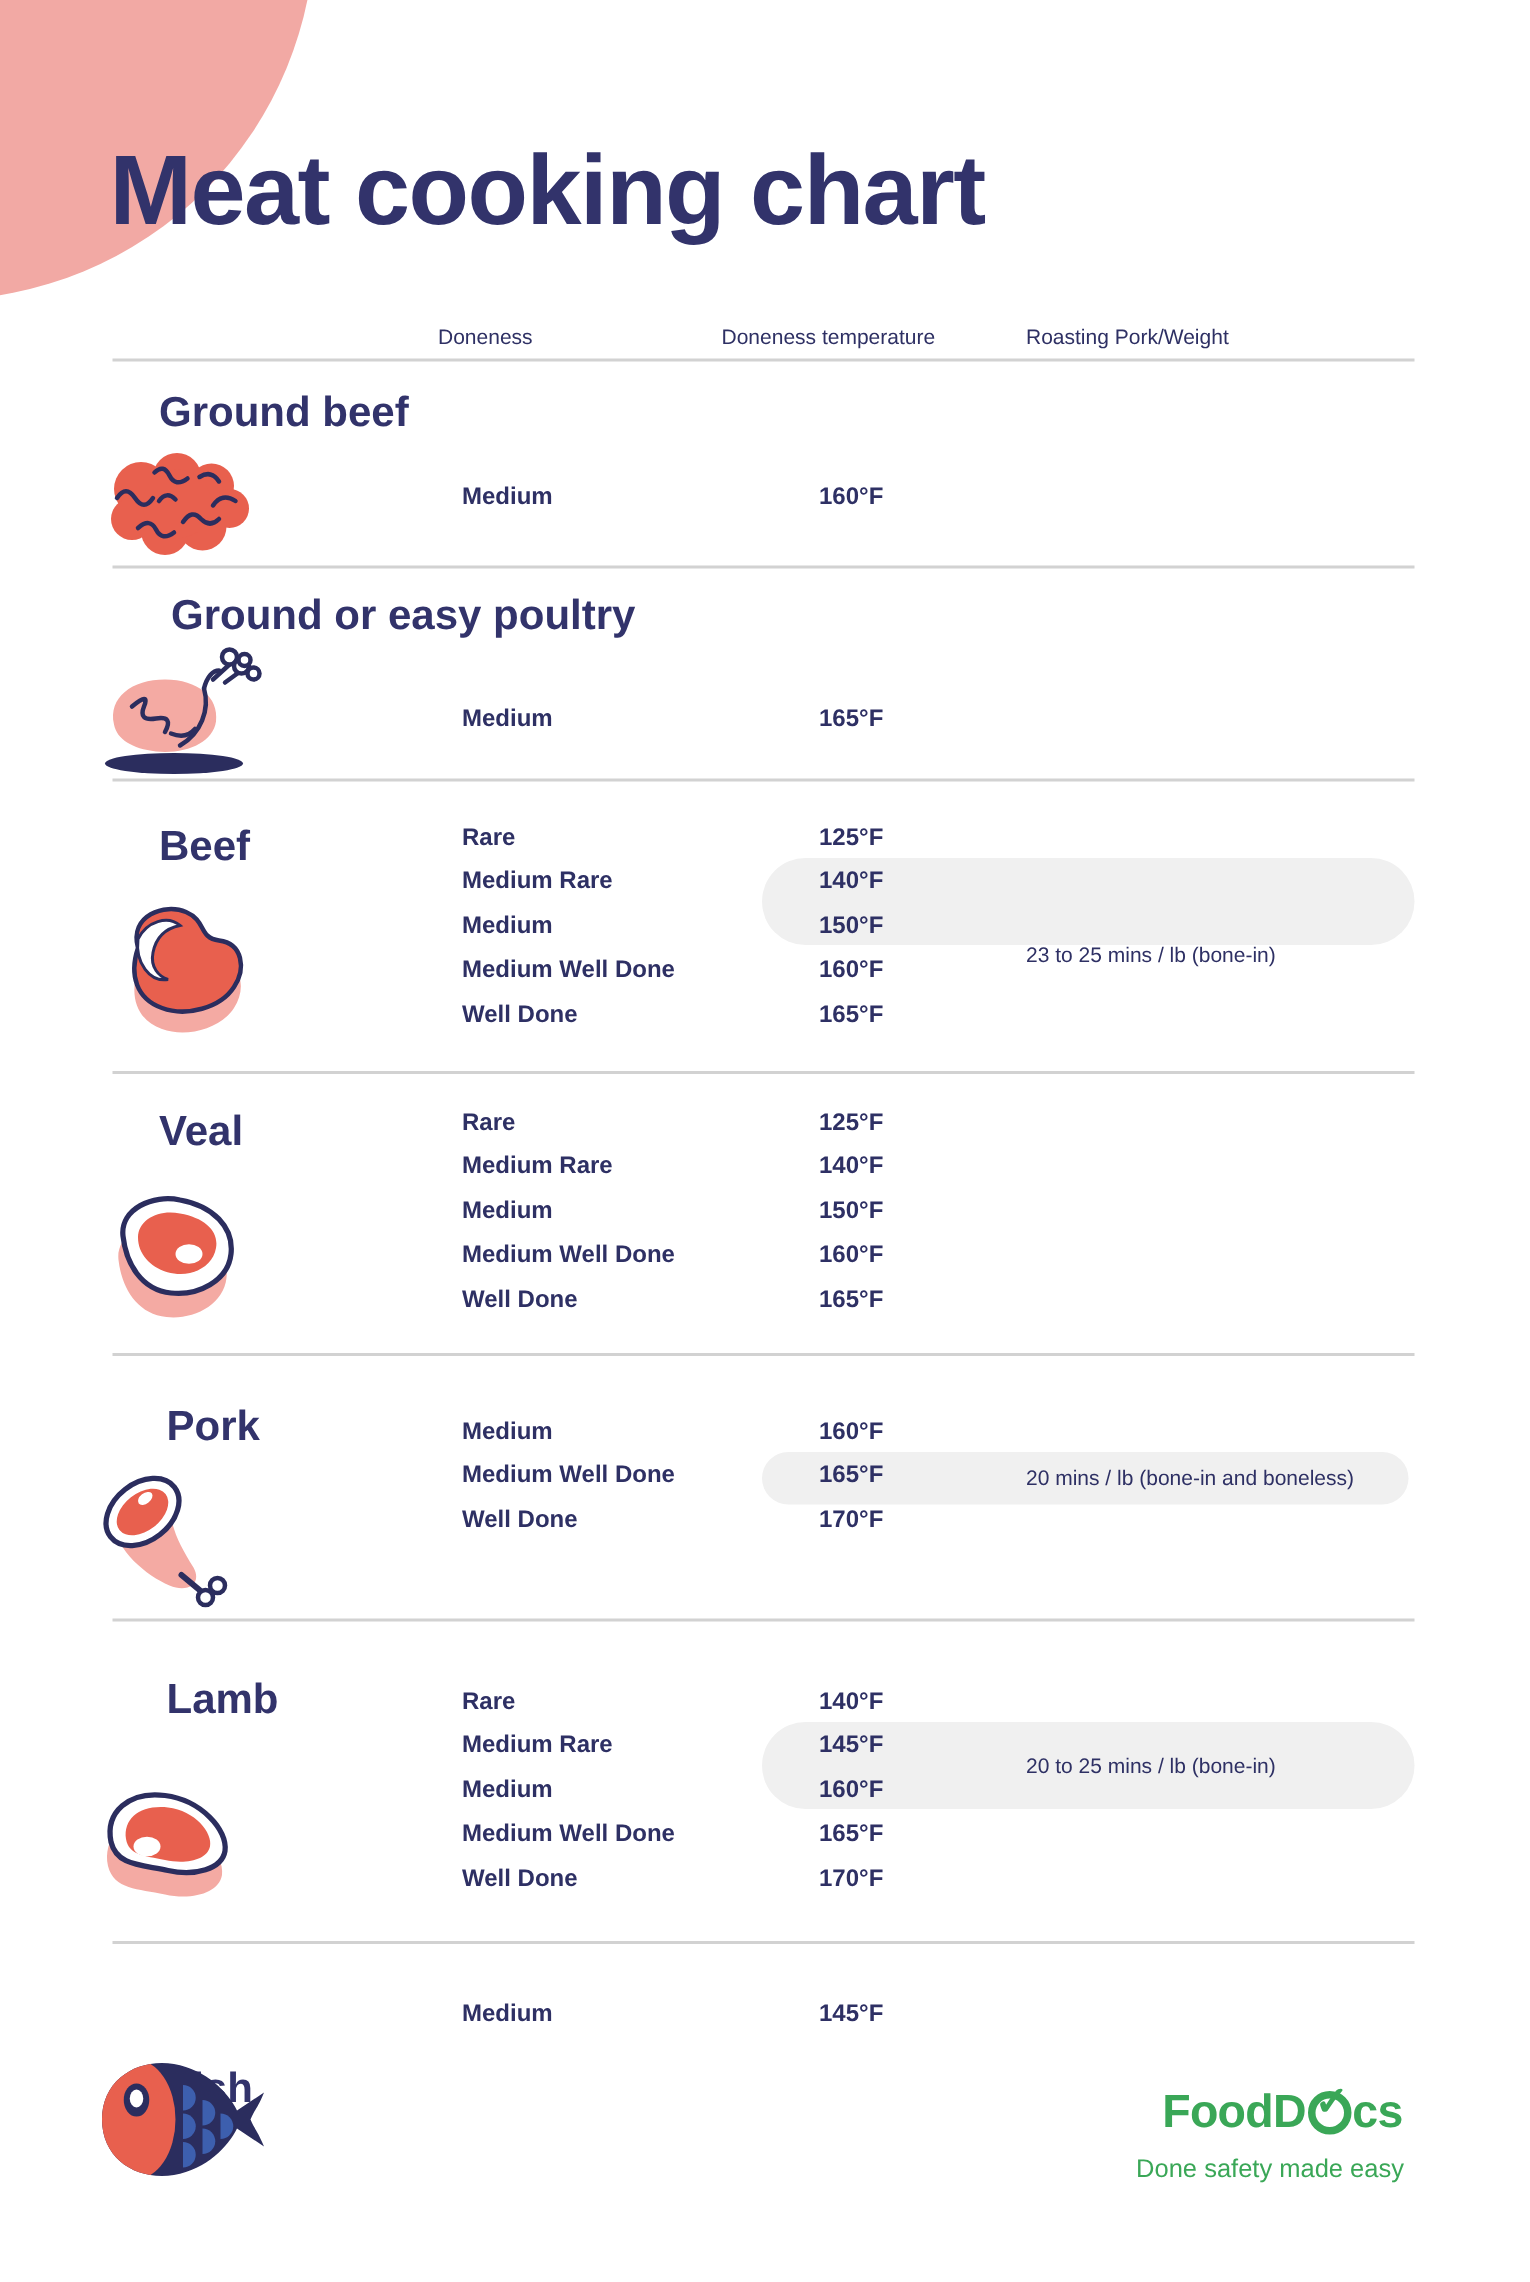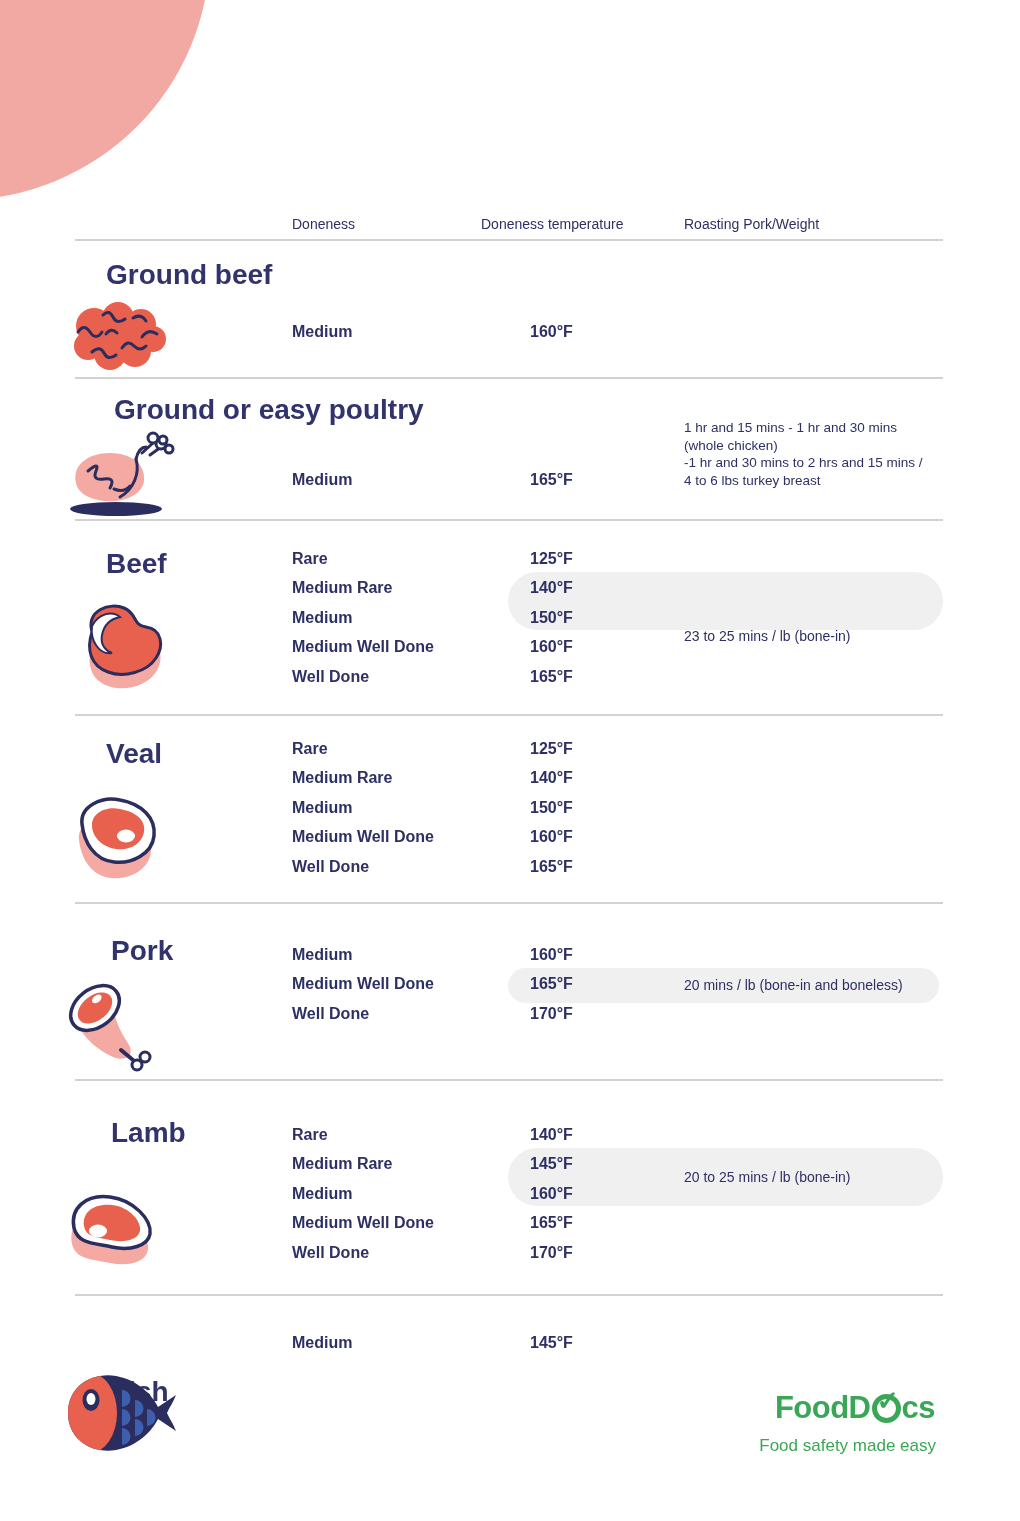--- a/index.html
+++ b/index.html
@@ -6,21 +6,21 @@
   .page{position:relative;width:1020px;height:1521px;background:#ffffff;overflow:hidden;
         font-family:"Liberation Sans",sans-serif;color:#2e3064;}
   .blob{position:absolute;left:-290px;top:-300px;width:500px;height:500px;border-radius:50%;
         background:#f2a9a4;}
   .title{position:absolute;left:73px;top:88px;font-size:66px;font-weight:800;letter-spacing:-1px;
          color:#32336b;margin:0;}
   .colhead{position:absolute;top:216px;font-size:14px;font-weight:400;color:#2e3064;}
   .ch-doneness{left:292px}.ch-temp{left:481px}.ch-roast{left:684px}
   .hline{position:absolute;left:75px;width:868px;height:2px;background:#d2d2d2;}
   .sec-head{position:absolute;font-size:28px;font-weight:800;color:#32336b;line-height:32px;margin-left:36px;}
-  .rows{position:absolute;left:292px;z-index:2;}
+  .rows{position:absolute;left:308px;z-index:2;}
   .row{height:29.5px;display:flex;align-items:center;}
   .row .d{width:238px;font-size:16px;font-weight:700;}
   .row .t{font-size:16px;font-weight:700;}
   .pill{position:absolute;background:#f0f0f0;z-index:1;}
   .pill-beef{left:508px;top:572px;width:435px;height:58px;border-radius:29px;}
   .pill-pork{left:508px;top:968px;width:431px;height:35px;border-radius:17.5px;}
   .pill-lamb{left:508px;top:1148px;width:435px;height:58px;border-radius:29px;}
   .roast-text{position:absolute;left:684px;font-size:14px;font-weight:400;color:#2e3064;z-index:2;}
   .roast-beef{top:594px;margin-top:34px;}
   .roast-pork{top:977px;}
@@ -34,20 +34,21 @@
   .logo-check{position:absolute;top:-14px;left:0px;font-size:27px;font-weight:800;color:#3aa757;}
   .tagline{position:absolute;right:84px;top:1436px;font-size:17px;font-weight:400;color:#3aa757;}
 </style>
 </head>
 <body>
 
 <div class="page">
 
   <div class="blob"></div>
 
+  <h1 class="title">Meat cooking chart</h1>
 
   <div class="colhead ch-doneness">Doneness</div>
   <div class="colhead ch-temp">Doneness temperature</div>
   <div class="colhead ch-roast">Roasting Pork/Weight</div>
 
   <div class="hline" style="top:239px"></div>
   <div class="hline" style="top:377px"></div>
   <div class="hline" style="top:519px"></div>
   <div class="hline" style="top:714px"></div>
   <div class="hline" style="top:902px"></div>
@@ -95,24 +96,20 @@
       <path d="M84 28 L95 18"></path>
       <path d="M92 30 L103 22"></path>
     </g>
     <g fill="#fff" stroke="#2b2d5e" stroke-width="3">
       <circle cx="95" cy="13" r="5"></circle>
         <circle cx="103" cy="19" r="5"></circle>
       <circle cx="105" cy="15" r="4"></circle>
         <circle cx="111" cy="24" r="4"></circle>
     </g>
   </svg>
-  <div class="roast-text roast-poultry">1 hr and 15 mins - 1 hr and 30 mins
-(whole chicken)
--1 hr and 30 mins to 2 hrs and 15 mins /
-4 to 6 lbs turkey breast</div>
   <div class="rows" style="top:465px">
     <div class="row">
       <span class="d">Medium</span>
       <span class="t">165°F</span>
     </div>
   </div>
 
   <div class="sec-head" style="left:70px;top:548px">Beef</div>
   <svg class="icon" style="left:62px;top:592px" width="115" height="104" viewBox="0 0 115 104">
     <path d="M30 40 C24 18 48 10 62 16 C76 22 70 33 84 35 C100 37 102 54 94 66 C85 80 62 86 46 80 C29 74 24 58 30 40 Z" fill="#f4aaa3" transform="translate(0,14)"></path>
@@ -264,15 +261,15 @@
     </div>
   </div>
 
   <div class="footer-logo">
     <span>FoodD</span>
       <span class="logo-o">
         <span class="logo-check">✓</span>
       </span>
       <span>cs</span>
   </div>
-  <div class="tagline">Food safety made easy</div>
+  <div class="tagline">Done safety made easy</div>
 
 </div>
 
 </body></html>

